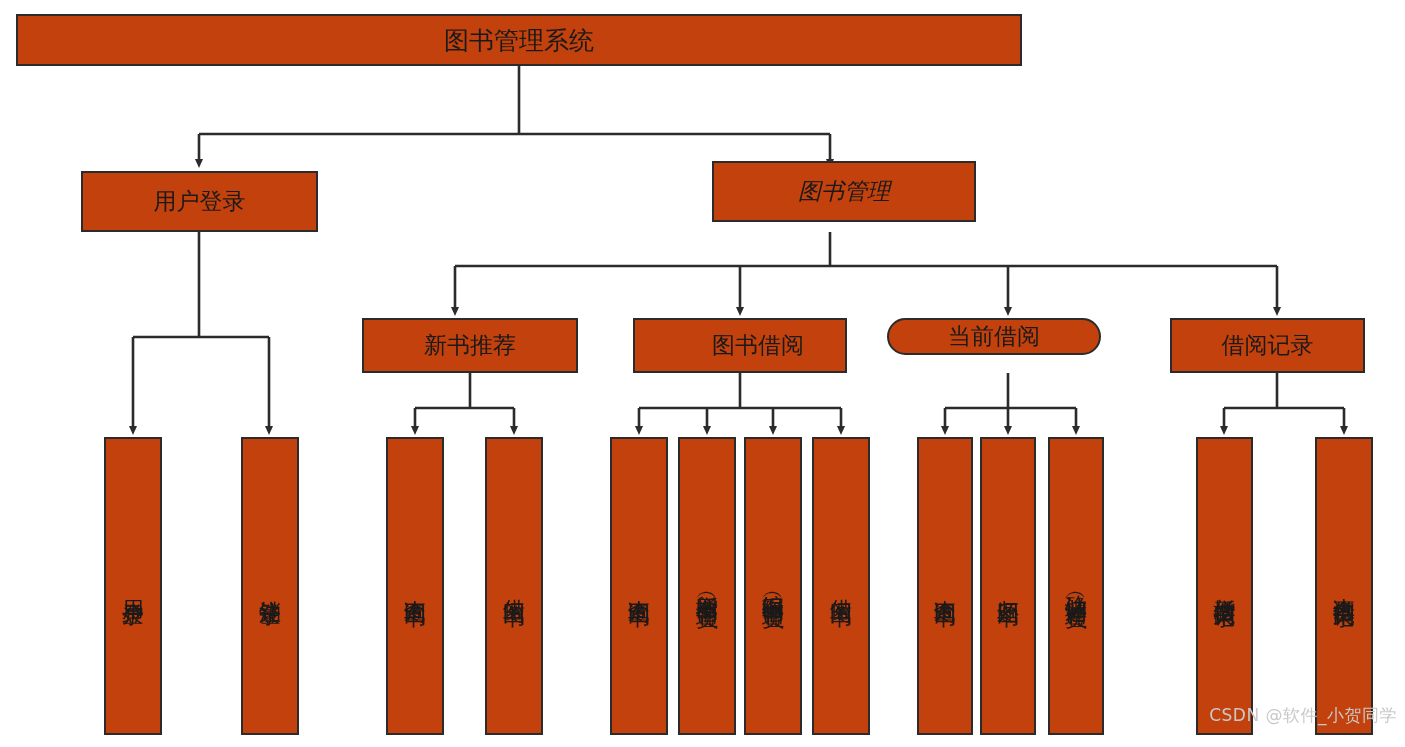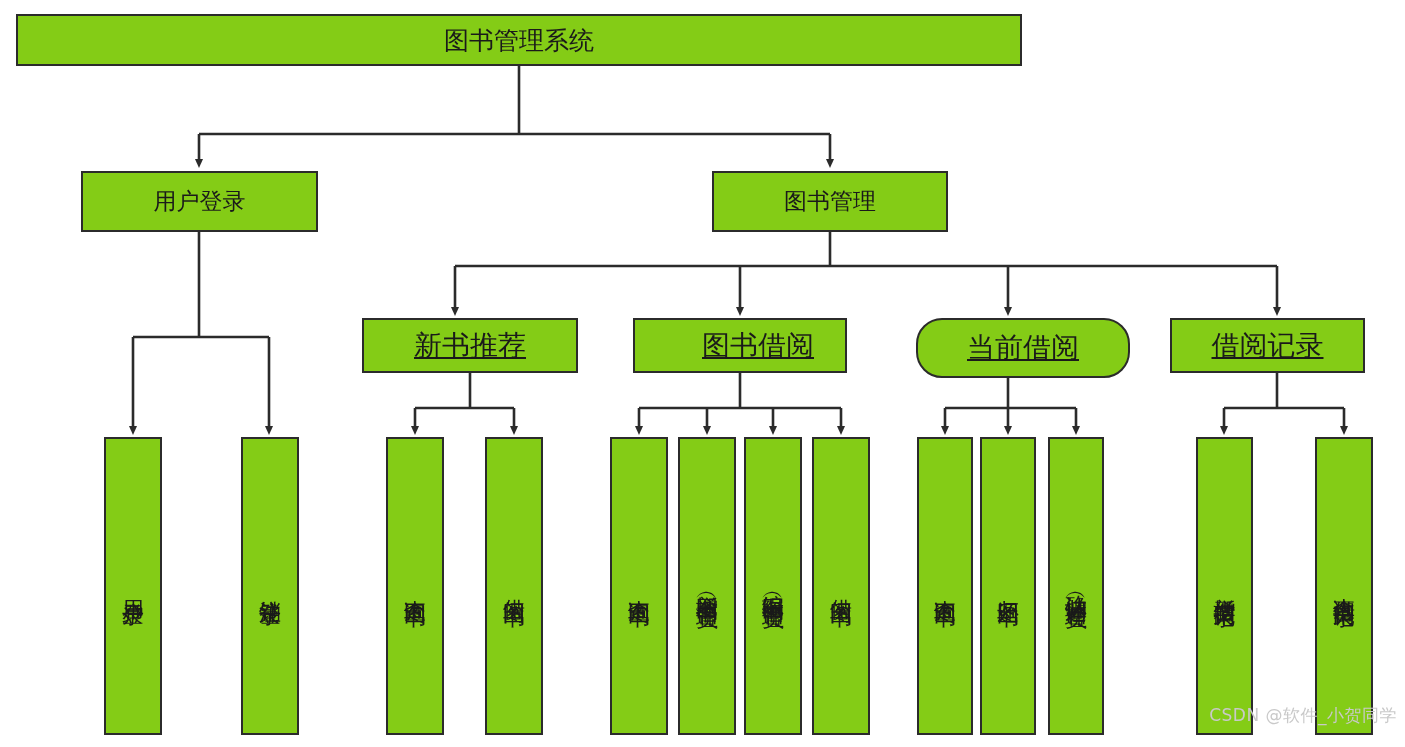--- a/index.html
+++ b/index.html
@@ -19,36 +19,35 @@
     position: absolute;
     left: 0;
     top: 0;
     width: 1405px;
     height: 747px;
   }
   .node {
     position: absolute;
     box-sizing: border-box;
     border: 2.5px solid #2b2b2b;
-    background: #84cc16;
+    background: #c2410c;
     display: flex;
     align-items: center;
     justify-content: center;
     color: #1a1a1a;
     z-index: 2;
   }
   .node.root {
     font-size: 25px;
   }
   .node.level2 {
     font-size: 23px;
   }
   .node.level3 {
-    font-size: 28px;
-    text-decoration: underline;
+    font-size: 23px;
   }
   
   .node.leaf {
     align-items: flex-start;
     padding-top: 0;
   }
   .node.leaf .vtext {
     writing-mode: vertical-rl;
     text-orientation: upright;
     letter-spacing: 2px;
@@ -130,31 +129,31 @@
     </g>
   </svg>
 
   <div class="node root" style="left:16px; top:14px; width:1006px; height:52px;">
     <span>图书管理系统</span>
   </div>
 
   <div class="node level2" style="left:81px; top:171px; width:237px; height:61px;">
     <span>用户登录</span>
   </div>
-  <div class="node level2" style="left:712px; top:171px; width:236px; height:61px;">
+  <div class="node level2" style="left:712px; top:161px; width:264px; height:61px;font-style:italic;">
     <span>图书管理</span>
   </div>
 
   <div class="node level3" style="left:362px; top:318px; width:216px; height:55px;">
     <span>新书推荐</span>
   </div>
   <div class="node level3" style="left:633px; top:318px; width:214px; height:55px;padding-left:36px;">
     <span>图书借阅</span>
   </div>
-  <div class="node level3" style="left:916px; top:318px; width:214px; height:60px;border-radius:26px;">
+  <div class="node level3" style="left:887px; top:318px; width:214px; height:37px;border-radius:26px;">
     <span>当前借阅</span>
   </div>
   <div class="node level3" style="left:1170px; top:318px; width:195px; height:55px;">
     <span>借阅记录</span>
   </div>
 
   <div class="node leaf" style="left:104px; top:437px; width:58px; height:298px;">
     <span class="leafwrap">
         <span class="vtext">用户登录</span>
       </span>

